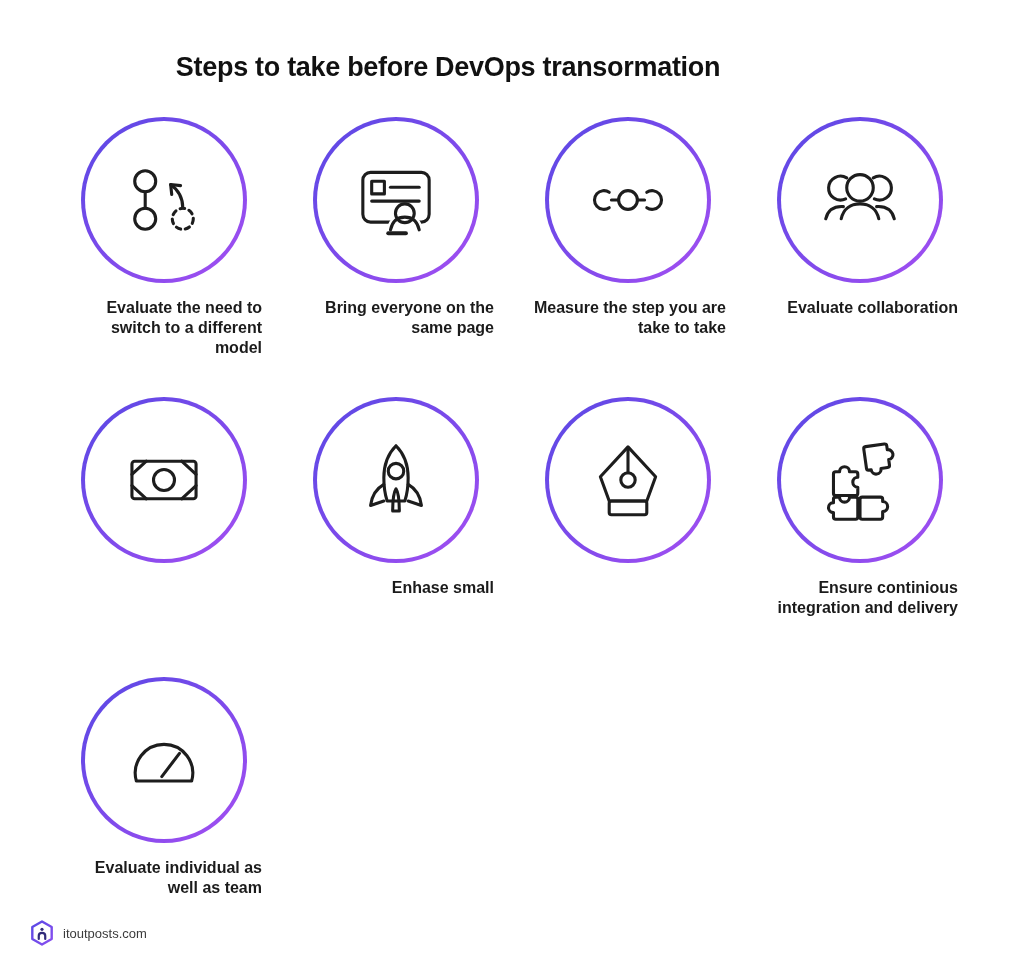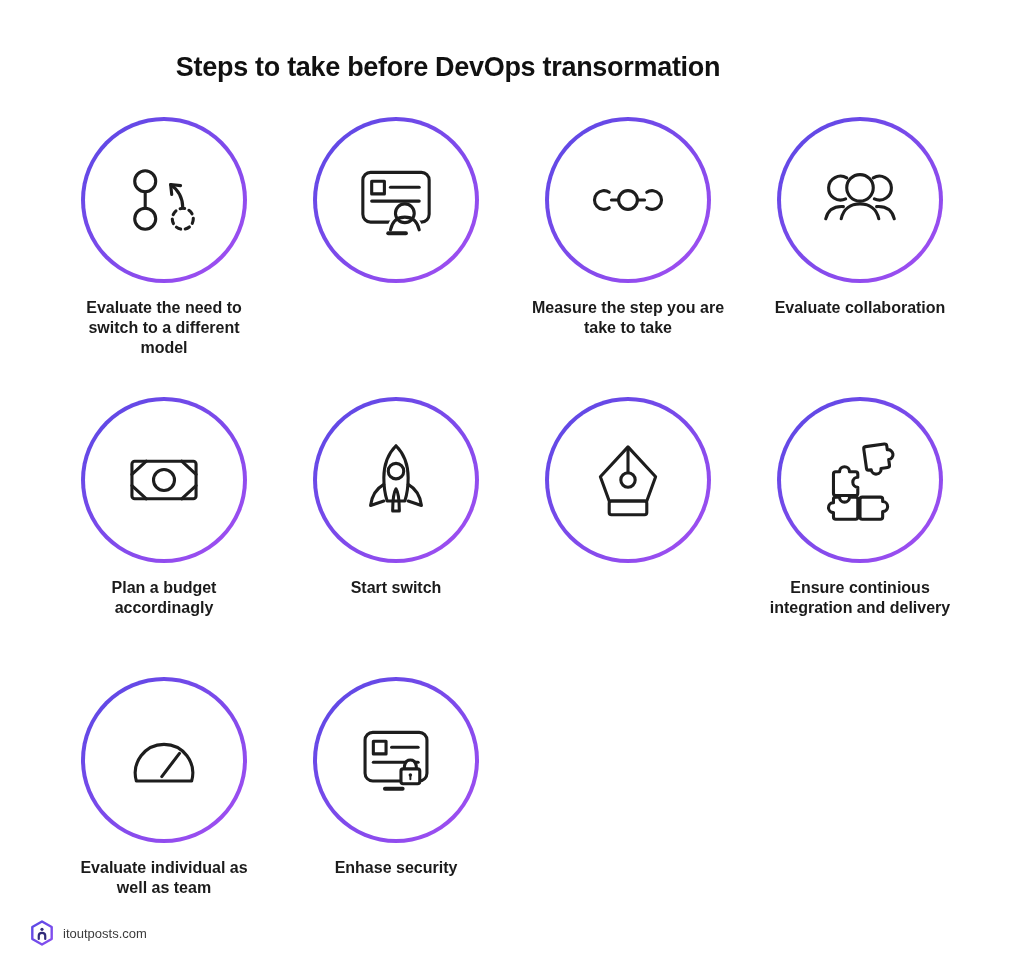--- a/index.html
+++ b/index.html
@@ -27,21 +27,21 @@
   .ring-inner{
     width:100%;height:100%;border-radius:50%;background:#ffffff;
     display:flex;align-items:center;justify-content:center;
   }
   svg.icon{
     width:84px;height:84px;
     stroke:#1d1d1d;fill:none;stroke-width:2.8;
     stroke-linecap:round;stroke-linejoin:round;
   }
   .caption{
-    margin-top:15px;width:196px;text-align:center;
+    margin-top:15px;width:196px;text-align:right;
     font-size:16px;font-weight:700;color:#1b1b1b;line-height:1.25;
   }
   .footer{
     position:absolute;left:30px;bottom:12px;
     display:flex;align-items:center;gap:9px;
   }
   .footer-text{font-size:13px;color:#3b3b3b;}
 </style>
 </head>
 <body>
@@ -74,20 +74,21 @@
           <rect x="16" y="21" width="11.5" height="11.5"></rect>
           <line x1="33" y1="26.5" x2="59" y2="26.5"></line>
           <line x1="16" y1="39" x2="59" y2="39"></line>
           <path d="M33,65 C35,56 40,53.5 46,53.5 C52,53.5 57,56 59,65" stroke="#ffffff" stroke-width="7" fill="#ffffff"></path>
           <circle cx="46" cy="50" r="8.5" fill="#ffffff"></circle>
           <path d="M33,65 C35,56 40,53.5 46,53.5 C52,53.5 57,56 59,65"></path>
           <line x1="31" y1="68" x2="47" y2="68" stroke-width="3.6"></line>
         </svg>
       </div>
     </div>
+    <div class="caption">Bring everyone on the same page</div>
   </div>
 
   <div class="item">
     <div class="ring">
       <div class="ring-inner">
         <svg class="icon" viewBox="0 0 76 76">
           <circle cx="38" cy="38" r="8.5"></circle>
           <path d="M21,31 A8.5,8.5 0 1 0 21,45"></path>
           <path d="M55,31 A8.5,8.5 0 1 1 55,45"></path>
           <line x1="23" y1="38" x2="29.5" y2="38"></line>
@@ -120,36 +121,35 @@
         <svg class="icon" viewBox="0 0 76 76">
           <rect x="9" y="21" width="58" height="34" rx="2.5"></rect>
           <line x1="9" y1="33" x2="22" y2="21"></line>
           <line x1="54" y1="21" x2="67" y2="33"></line>
           <line x1="9" y1="43" x2="22" y2="55"></line>
           <line x1="54" y1="55" x2="67" y2="43"></line>
           <circle cx="38" cy="38" r="9.5"></circle>
         </svg>
       </div>
     </div>
-    <div class="caption">Plan a budget accordinagly</div>
   </div>
 
   <div class="item">
     <div class="ring">
       <div class="ring-inner">
         <svg class="icon" viewBox="0 0 76 76">
           <path d="M38,7 C31,14 27,24 27,36 C27,45 28,51 30,57 L46,57 C48,51 49,45 49,36 C49,24 45,14 38,7 Z"></path>
           <circle cx="38" cy="30" r="7"></circle>
           <path d="M27,42 C20,46 16,53 15,61 L27,57"></path>
           <path d="M49,42 C56,46 60,53 61,61 L49,57"></path>
           <path d="M35,66 C35,55 36,49 38,46 C40,49 41,55 41,66 Z"></path>
         </svg>
       </div>
     </div>
-    <div class="caption">Start switch</div>
+    <div class="caption">Enhase small</div>
   </div>
 
 
   <div class="item">
     <div class="ring">
       <div class="ring-inner">
         <svg class="icon" viewBox="0 0 76 76">
           <path d="M38,8 L63,35 L55,57 L21,57 L13,35 Z"></path>
           <line x1="38" y1="9" x2="38" y2="31.5"></line>
           <circle cx="38" cy="38" r="6.5"></circle>
@@ -178,38 +178,20 @@
       <div class="ring-inner">
         <svg class="icon" viewBox="0 0 76 76">
           <path d="M13,57 A26,26 0 1 1 63,57 Z"></path>
           <line x1="36" y1="53" x2="52" y2="32"></line>
         </svg>
       </div>
     </div>
     <div class="caption">Evaluate individual as well as team</div>
   </div>
 
-  <div class="item">
-    <div class="ring">
-      <div class="ring-inner">
-        <svg class="icon" viewBox="0 0 76 76">
-          <rect x="10" y="13" width="56" height="44" rx="7"></rect>
-          <rect x="17.5" y="21" width="11.5" height="11.5"></rect>
-          <line x1="34" y1="26.5" x2="58" y2="26.5"></line>
-          <line x1="17.5" y1="40" x2="58" y2="40"></line>
-          <path d="M45.5,46 C45.5,40.5 47.5,38 51,38 C54.5,38 56.5,40.5 56.5,46" fill="#ffffff"></path>
-          <rect x="42.5" y="46" width="17" height="13.5" rx="2" fill="#ffffff"></rect>
-          <circle cx="51" cy="51.5" r="1.6" fill="#1d1d1d" stroke="none"></circle>
-          <line x1="51" y1="53" x2="51" y2="55.5" stroke-width="1.8"></line>
-          <line x1="28" y1="64" x2="44" y2="64" stroke-width="3.6"></line>
-        </svg>
-      </div>
-    </div>
-    <div class="caption">Enhase security</div>
-  </div>
 
 
 </div>
 
 <div class="footer">
   <svg width="24" height="26" viewBox="0 0 26 28">
     <defs>
       <linearGradient id="lg" x1="0" y1="0" x2="1" y2="1">
         <stop offset="0" stop-color="#5848e4"></stop>
         <stop offset="1" stop-color="#8a4ff0"></stop>

